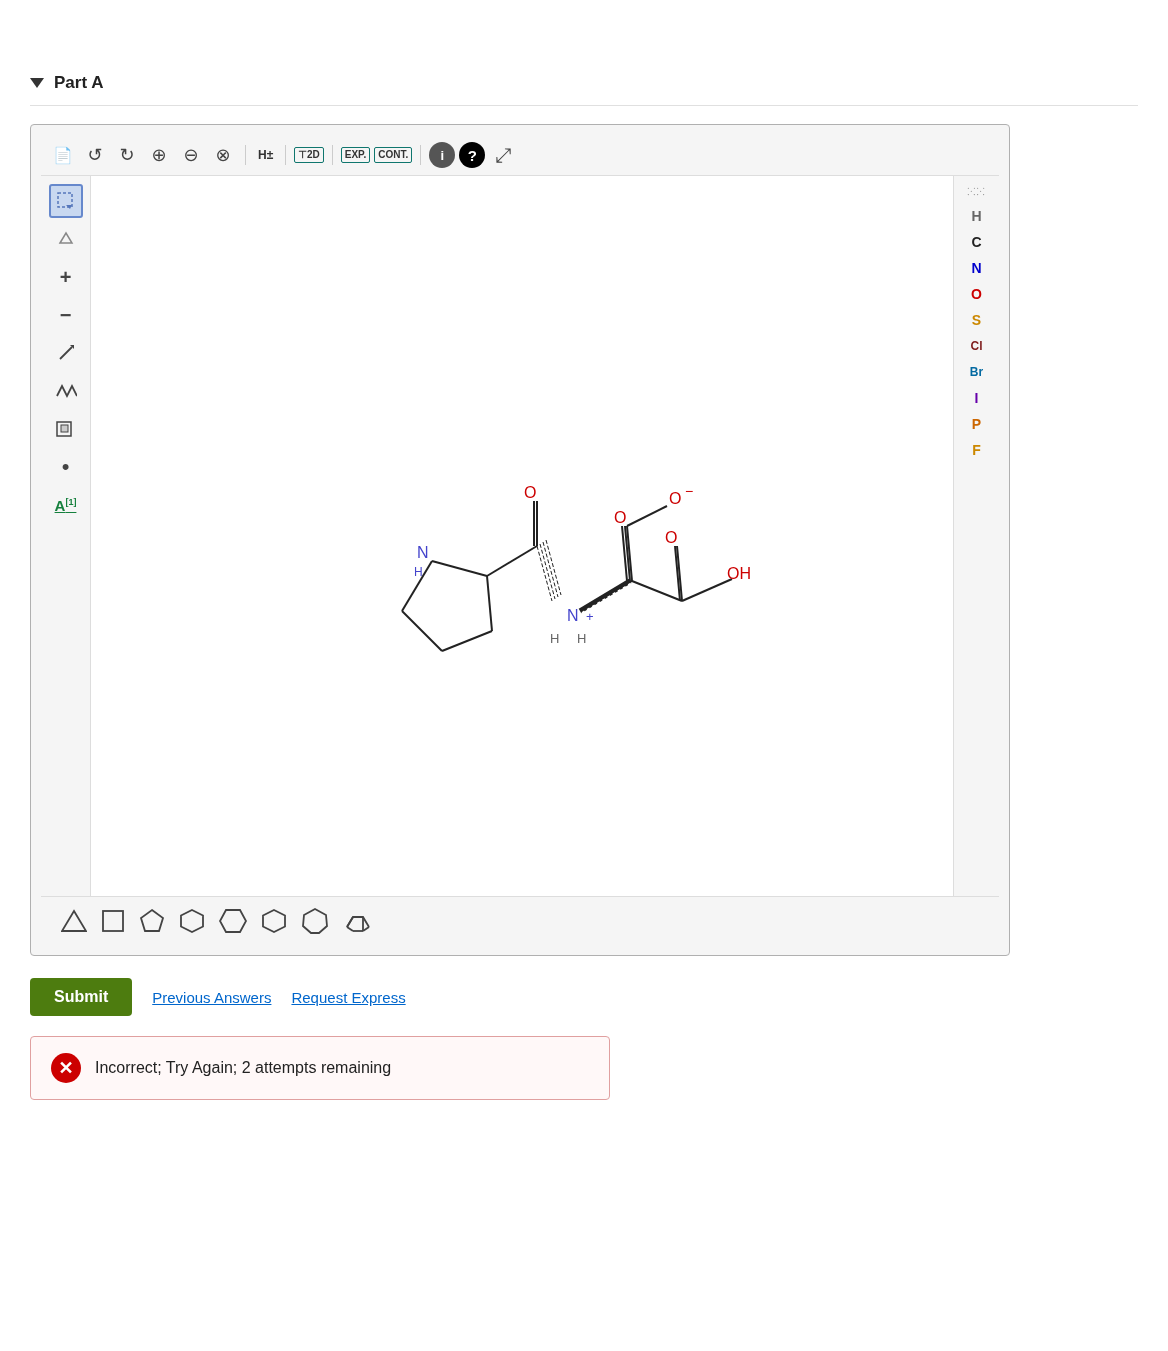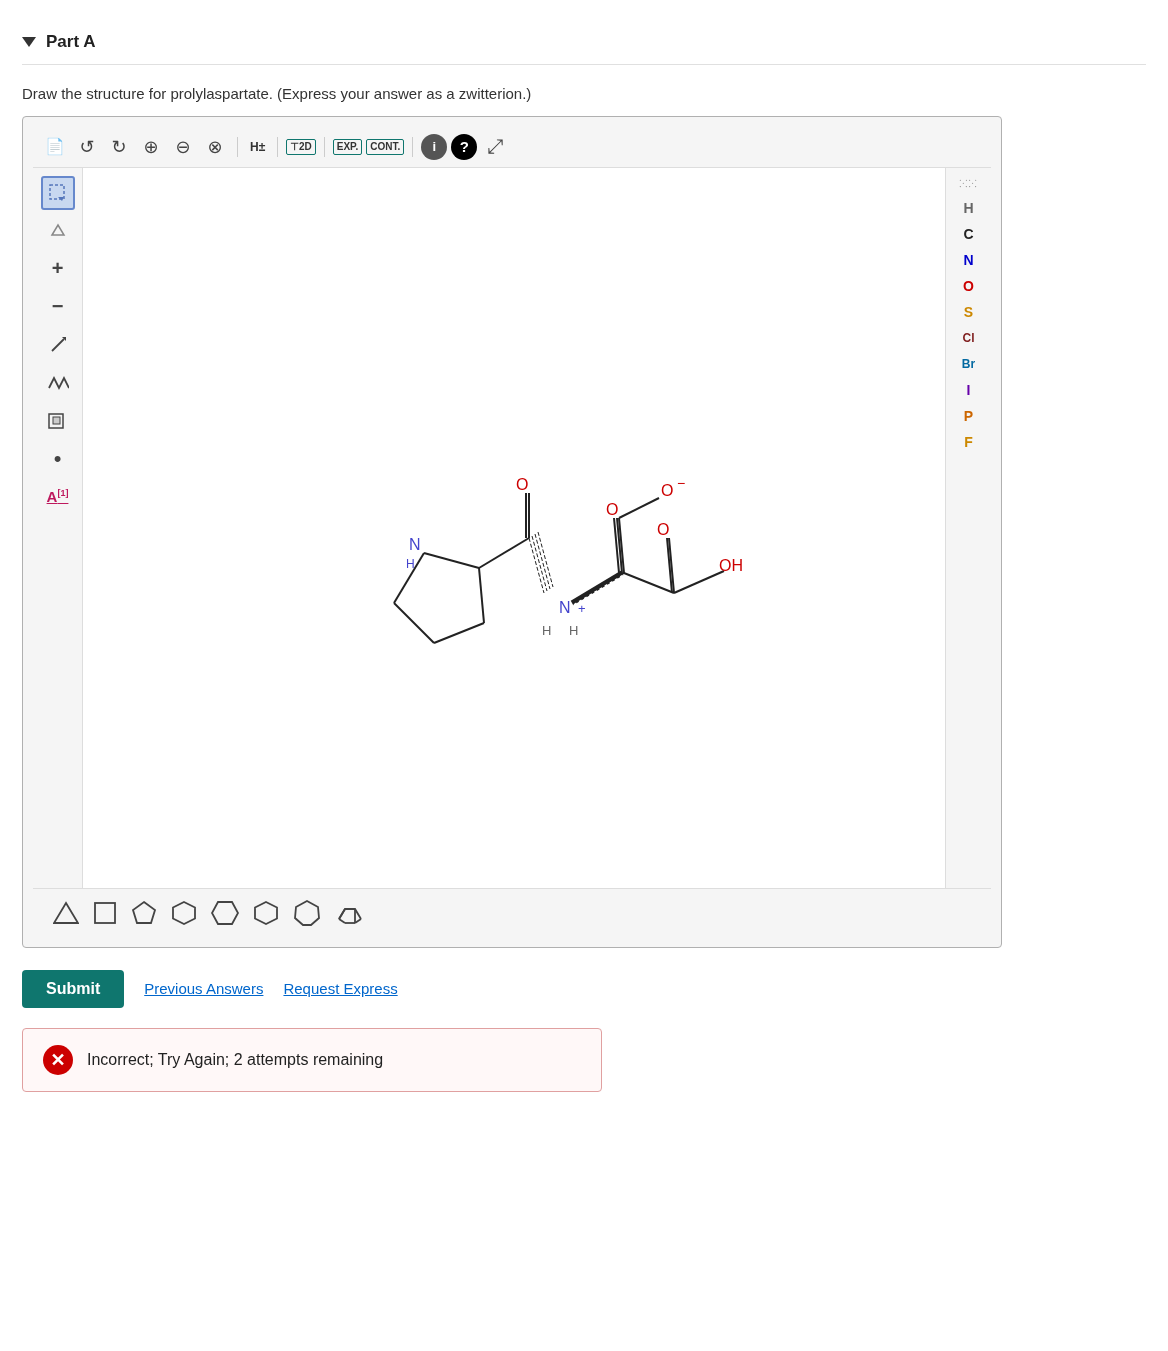--- a/index.html
+++ b/index.html
@@ -5,21 +5,22 @@
     * { box-sizing: border-box; margin: 0; padding: 0; }
     body {
       font-family: Arial, sans-serif;
       background: #fff;
       color: #333;
       width: 1168px;
       min-height: 1351px;
     }
 
     .page-container {
-      padding: 20px 22px;
+      padding: 20px 30px;
+      margin-top: 41px;
     }
 
     
     .part-header {
       display: flex;
       align-items: center;
       gap: 10px;
       margin-bottom: 18px;
       padding: 12px 0;
       border-bottom: 1px solid #e0e0e0;
@@ -238,21 +239,21 @@
     }
 
     
     .submit-row {
       display: flex;
       align-items: center;
       gap: 20px;
       margin-bottom: 20px;
     }
     .submit-btn {
-      background: #0f766e;
+      background: #4d7c0f;
       color: white;
       border: none;
       padding: 10px 24px;
       font-size: 16px;
       font-weight: bold;
       border-radius: 4px;
       cursor: pointer;
     }
     .link-btn {
       color: #0066cc;
@@ -300,21 +301,20 @@
 </head>
 <body>
 
 <div class="page-container">
 
   <div class="part-header">
     <div class="triangle"></div>
     <span class="part-title">Part A</span>
   </div>
 
-  <p class="instruction-text">Draw the structure for prolylaspartate. (Express your answer as a zwitterion.)</p>
 
   <div class="canvas-outer">
 
     <div class="toolbar">
       <button class="toolbar-btn" title="New">
         <span>📄</span>
       </button>
       <button class="toolbar-btn" title="Undo">
         <span style="font-size:18px;">↺</span>
       </button>
@@ -388,21 +388,21 @@
             <rect x="2" y="4" width="14" height="14" fill="none" stroke="#444" stroke-width="1.5"></rect>
             <rect x="6" y="7" width="7" height="7" fill="#ccc" stroke="#444" stroke-width="1"></rect>
           </svg>
         </div>
 
         <div class="tool-btn" title="Dot">
           <span style="font-size:22px;color:#444;">•</span>
         </div>
 
         <div class="tool-btn small-text" title="Text">
-          <span style="font-size:15px;font-weight:bold;color:#be185d;text-decoration:underline;">A<sup style="font-size:9px;">[1]</sup></span>
+          <span style="font-size:15px;font-weight:bold;color:#15803d;text-decoration:underline;">A<sup style="font-size:9px;">[1]</sup></span>
         </div>
       </div>
 
       <div class="drawing-canvas">
 
         <svg class="mol-svg" width="500" height="350" viewBox="0 0 500 350" style="position:absolute;top:50%;left:50%;transform:translate(-50%,-50%);">
 
           <g>
 
             <line x1="130" y1="250" x2="170" y2="290" stroke="#222" stroke-width="2"></line>

